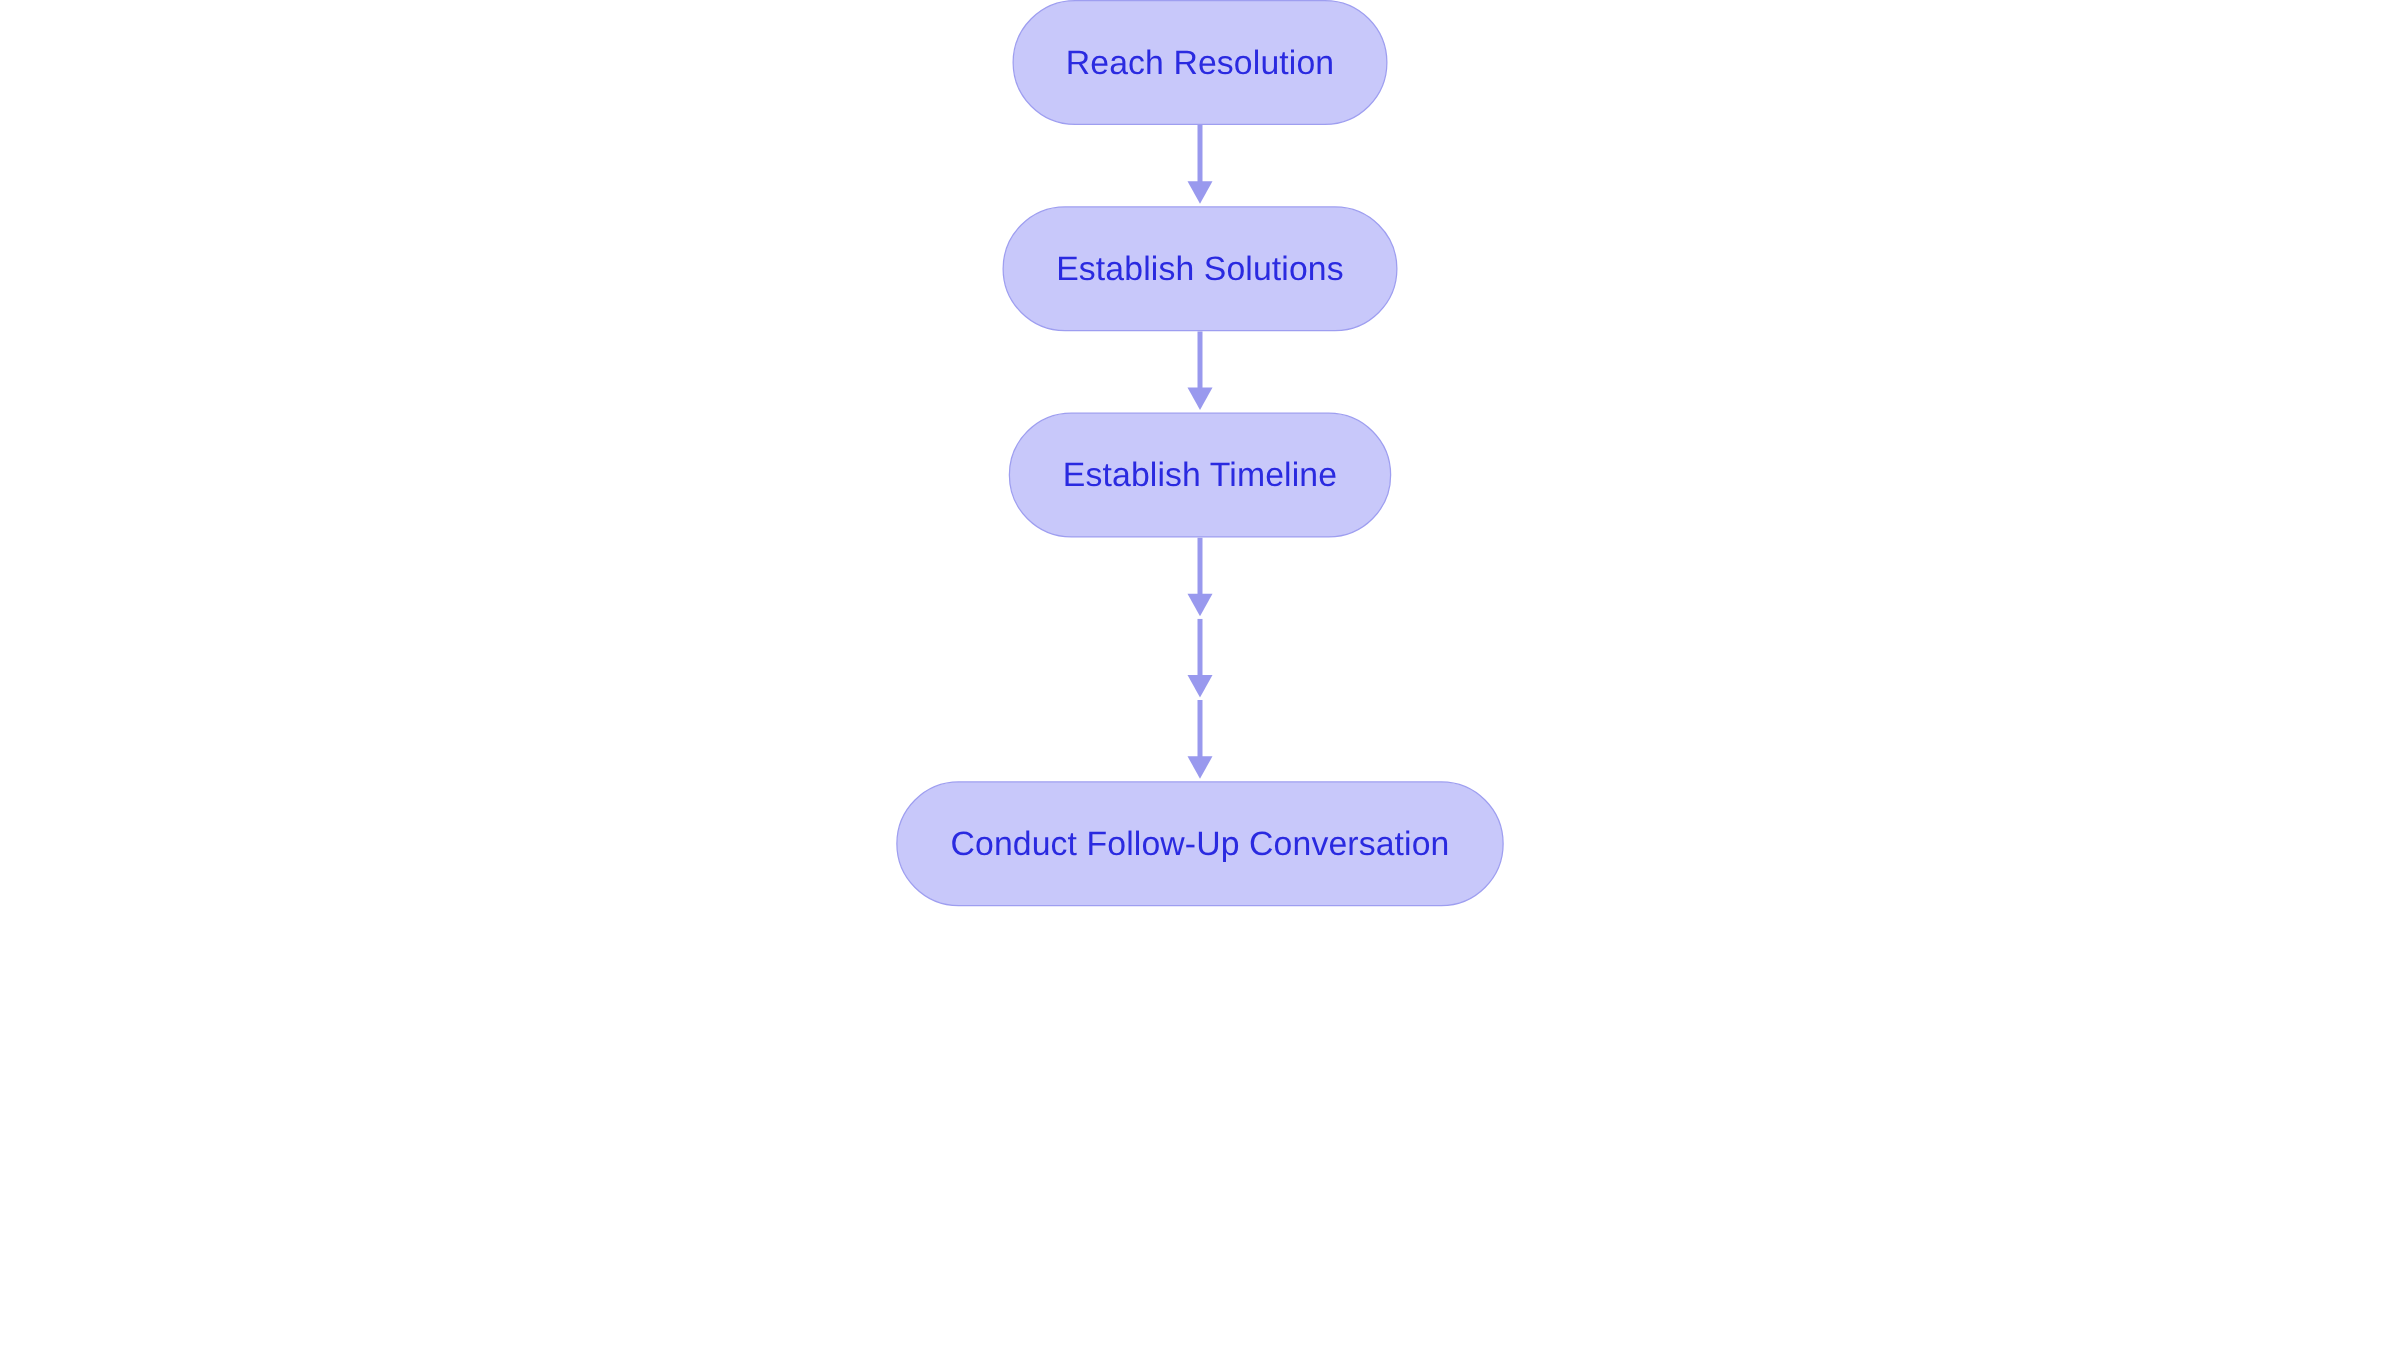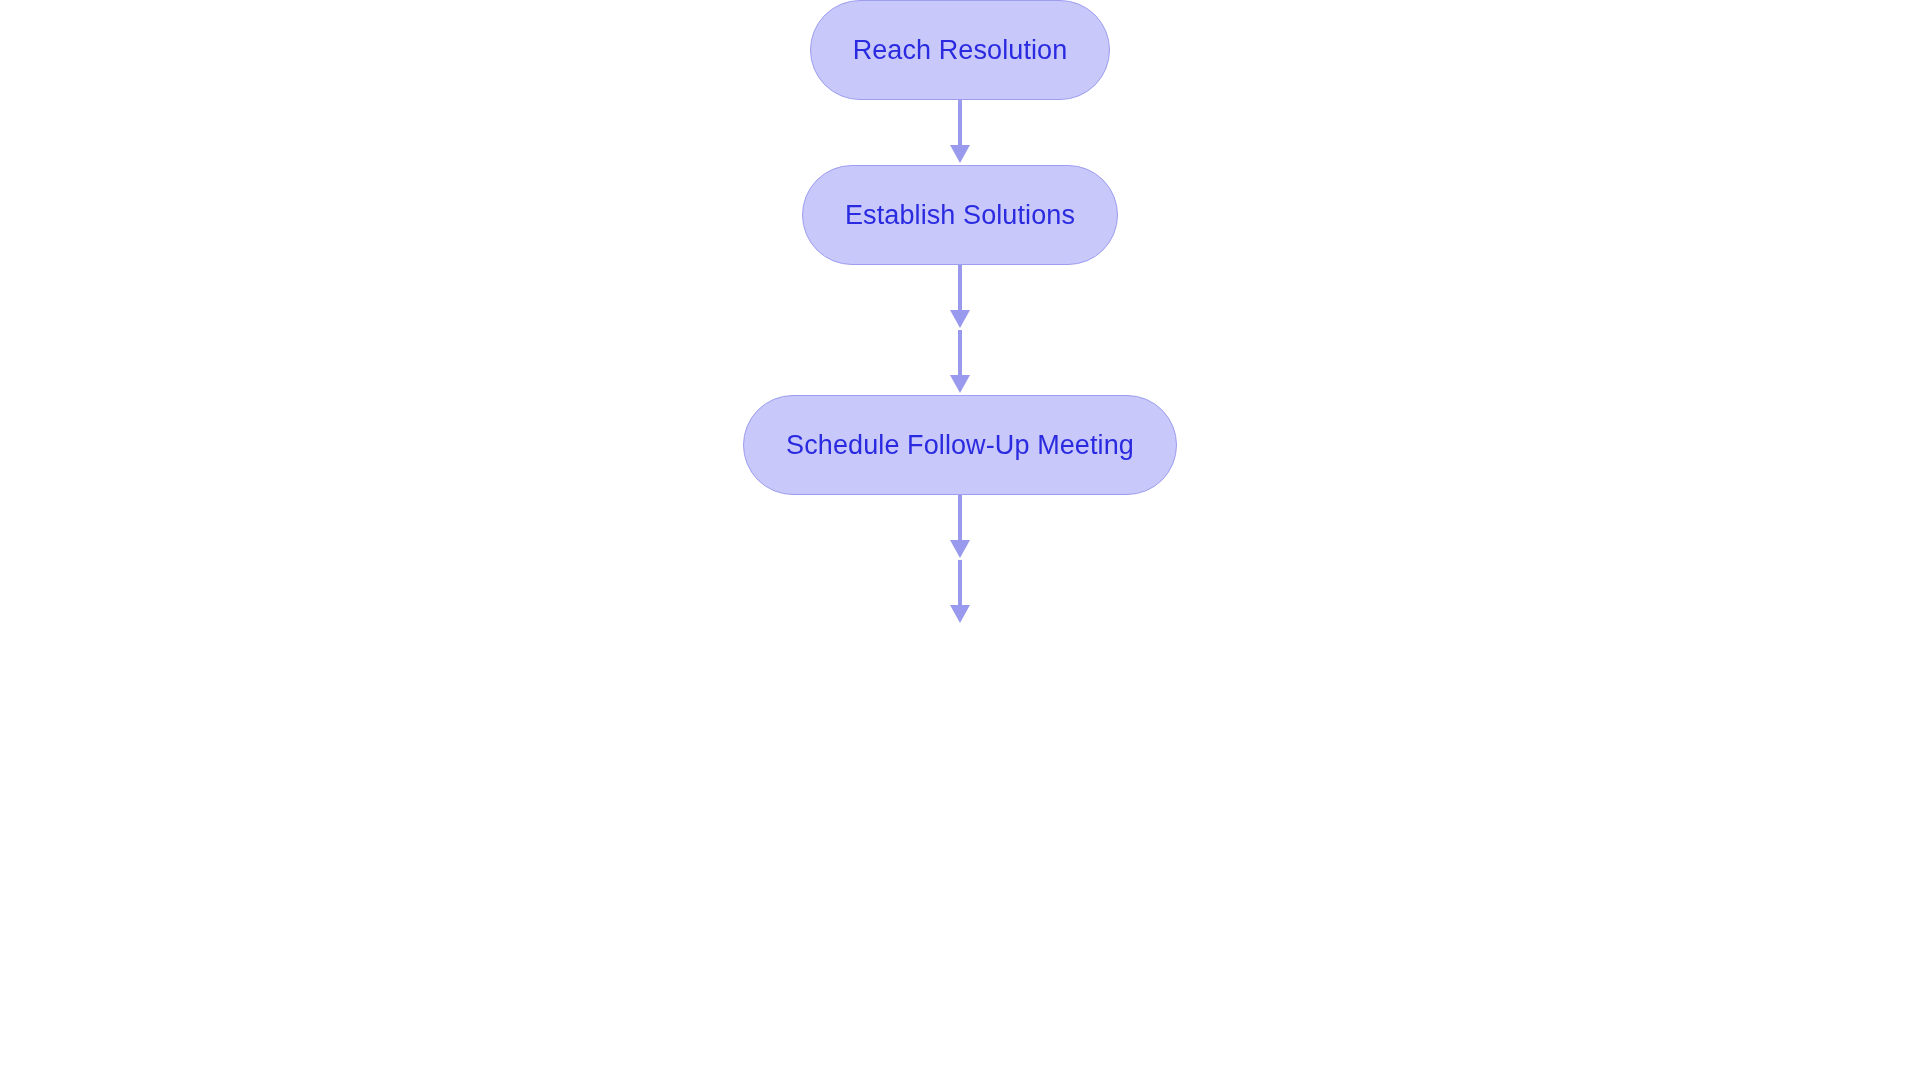--- a/index.html
+++ b/index.html
@@ -89,38 +89,43 @@
       <div class="flow-node">
         <span class="node-label">Establish Solutions</span>
       </div>
     </div>
 
     <svg class="connector" viewBox="0 0 28 65">
       <line class="connector-line" x1="14" y1="0" x2="14" y2="48"></line>
       <polygon class="connector-head" points="14,63 4,45 24,45"></polygon>
     </svg>
 
-
-    <svg class="connector" viewBox="0 0 28 65">
-      <line class="connector-line" x1="14" y1="0" x2="14" y2="48"></line>
-      <polygon class="connector-head" points="14,63 4,45 24,45"></polygon>
-    </svg>
-
     <div class="node-row">
       <div class="flow-node">
-        <span class="node-label">Schedule Follow-Up Meeting</span>
+        <span class="node-label">Establish Timeline</span>
       </div>
     </div>
 
     <svg class="connector" viewBox="0 0 28 65">
       <line class="connector-line" x1="14" y1="0" x2="14" y2="48"></line>
       <polygon class="connector-head" points="14,63 4,45 24,45"></polygon>
     </svg>
 
 
     <svg class="connector" viewBox="0 0 28 65">
       <line class="connector-line" x1="14" y1="0" x2="14" y2="48"></line>
       <polygon class="connector-head" points="14,63 4,45 24,45"></polygon>
     </svg>
 
 
+    <svg class="connector" viewBox="0 0 28 65">
+      <line class="connector-line" x1="14" y1="0" x2="14" y2="48"></line>
+      <polygon class="connector-head" points="14,63 4,45 24,45"></polygon>
+    </svg>
+
+    <div class="node-row">
+      <div class="flow-node">
+        <span class="node-label">Conduct Follow-Up Conversation</span>
+      </div>
+    </div>
+
   </div>
 </div>
 
 </body></html>

